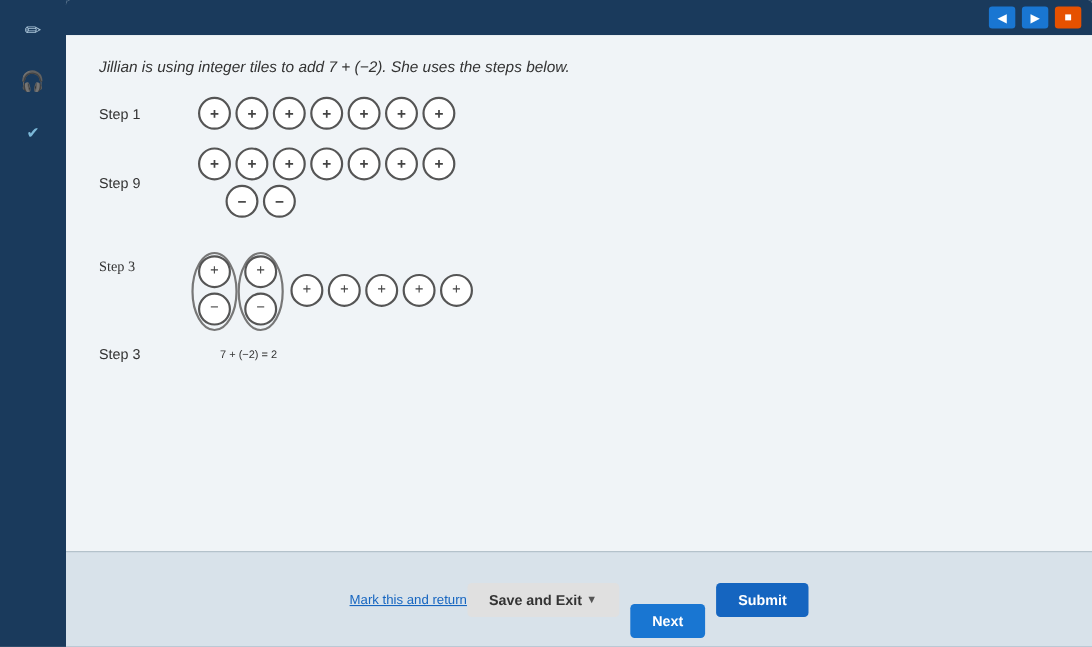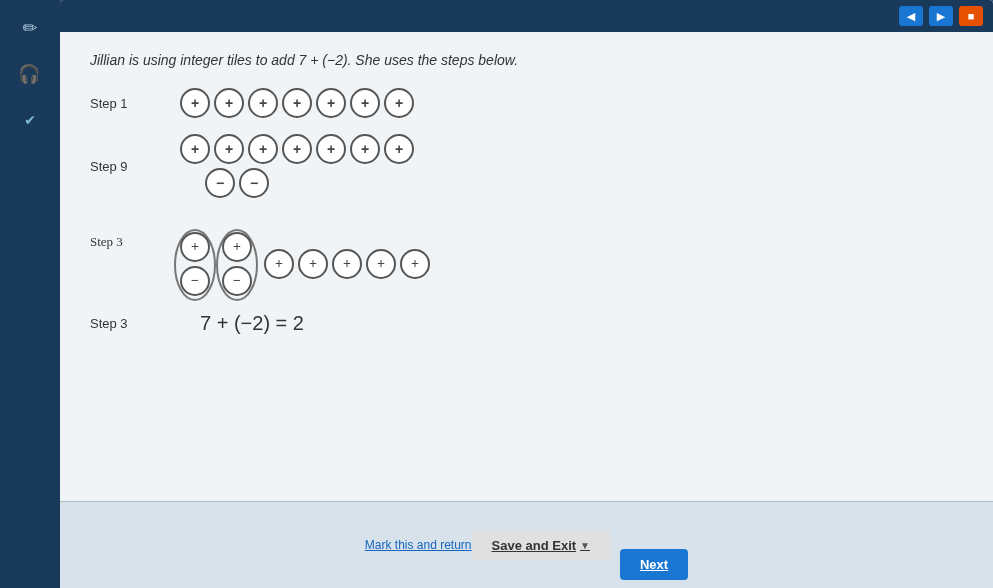--- a/index.html
+++ b/index.html
@@ -101,21 +101,21 @@
       font-size: 14px;
       font-weight: bold;
       color: #555;
       background: white;
     }
 
     .tile-circle.plus { color: #444; }
     .tile-circle.minus { color: #444; }
 
     .step4-equation {
-      font-size: 20px;
+      font-size: 10px;
       color: #333;
       margin-left: 10px;
     }
 
     .footer {
       background: #d8e2ea;
       border-top: 1px solid #b0bec8;
       padding: 8px 20px;
       display: flex;
       align-items: center;
@@ -135,21 +135,20 @@
       align-items: center;
     }
 
     .btn {
       padding: 8px 20px;
       border: none;
       border-radius: 4px;
       font-size: 13px;
       font-weight: bold;
       cursor: pointer;
-      text-decoration: underline;
     }
 
     .btn-save {
       background: #e0e0e0;
       color: #333;
       display: flex;
       align-items: center;
       gap: 4px;
     }
 
@@ -318,15 +317,16 @@
   </div>
 
   <div class="footer">
     <a class="mark-return-link">Mark this and return</a>
     <div class="footer-buttons">
       <button class="btn btn-save">
         <span>Save and Exit</span>
         <span class="dropdown-arrow">▼</span>
       </button>
       <button class="btn btn-next">Next</button>
+      <button class="btn btn-submit">Submit</button>
     </div>
   </div>
 </div>
 
 </body></html>

